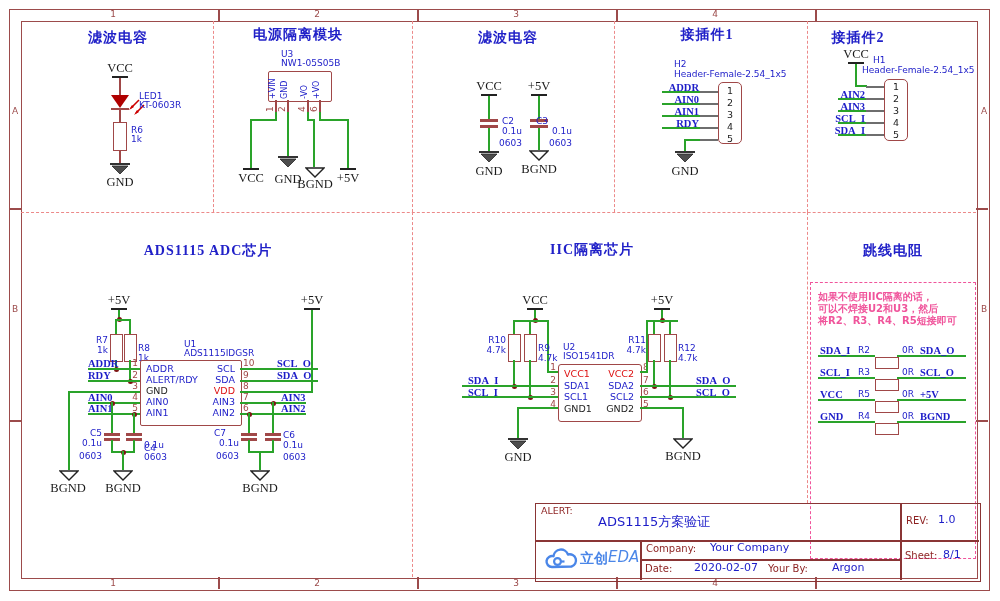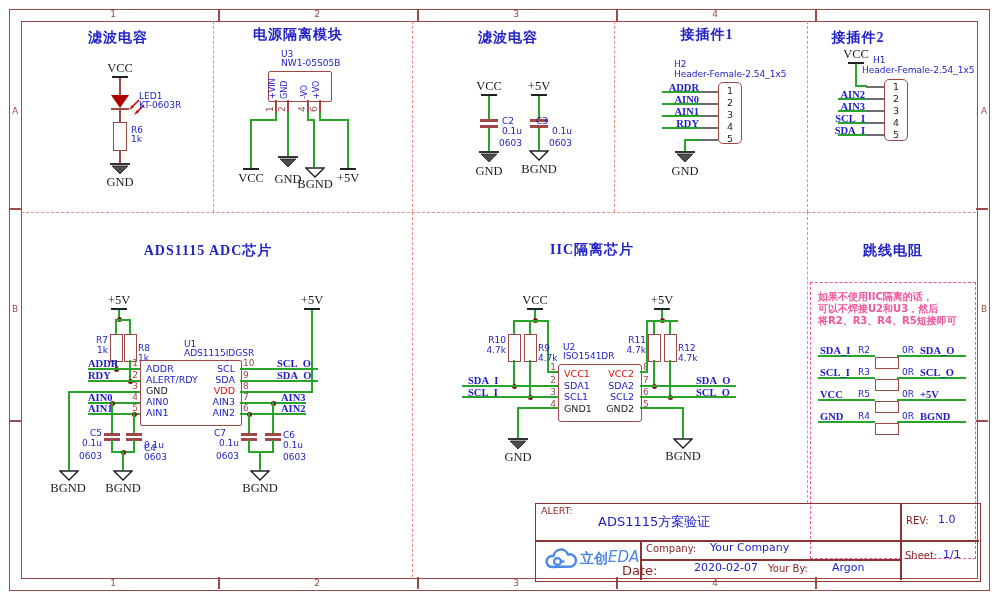--- a/index.html
+++ b/index.html
@@ -491,22 +491,22 @@
     <i class="tbLine" style="left:900px;top:503px;width:1.5px;height:77px"></i>
     <i class="tbLine" style="left:640px;top:540px;width:1.5px;height:40px"></i>
     <i class="tbLine" style="left:640px;top:559px;width:260px;height:1.5px"></i>
     <span class="t tbl" style="left:541px;top:506px">ALERT:</span>
     <span class="t" style="left:598px;top:515px;font-size:13px;color:var(--blue)">ADS1115方案验证</span>
     <span class="t tbl" style="left:906px;top:516px;font-size:10px">REV:</span>
     <span class="t tbv" style="left:938px;top:514px">1.0</span>
     <span class="t tbl" style="left:646px;top:544px;font-size:10px">Company:</span>
     <span class="t tbv" style="left:710px;top:542px">Your Company</span>
     <span class="t tbl" style="left:905px;top:551px;font-size:10px">Sheet:</span>
-    <span class="t tbv" style="left:943px;top:549px">1/1</span>
-    <span class="t tbl" style="left:622px;top:564px;font-size:13px">Date:</span>
+    <span class="t tbv" style="left:943px;top:549px">8/1</span>
+    <span class="t tbl" style="left:645px;top:564px;font-size:10px">Date:</span>
     <span class="t tbv" style="left:694px;top:562px">2020-02-07</span>
     <span class="t tbl" style="left:768px;top:564px;font-size:10px">Your By:</span>
     <span class="t tbv" style="left:832px;top:562px">Argon</span>
     <div class="abs" style="left:543px;top:546px;width:94px;height:28px;">
       <svg width="36" height="26" viewBox="0 0 36 26" style="position:absolute;left:0;top:1px;">
         <path d="M9 20 a5.5 5.5 0 1 1 1.5-10.8 A7.5 7.5 0 0 1 25 7.5 A5.8 5.8 0 1 1 28.5 19.5 Z" fill="none" stroke="#4a86e8" stroke-width="2.4" stroke-linejoin="round"></path>
         <circle cx="14.5" cy="14.5" r="3.4" fill="none" stroke="#4a86e8" stroke-width="2.2"></circle>
         <line x1="17.5" y1="14.5" x2="21.5" y2="14.5" stroke="#4a86e8" stroke-width="2.2"></line>
       </svg>
       <span class="t" style="left:37px;top:5px;font-size:14px;font-weight:bold;color:var(--logo)">立创</span>

